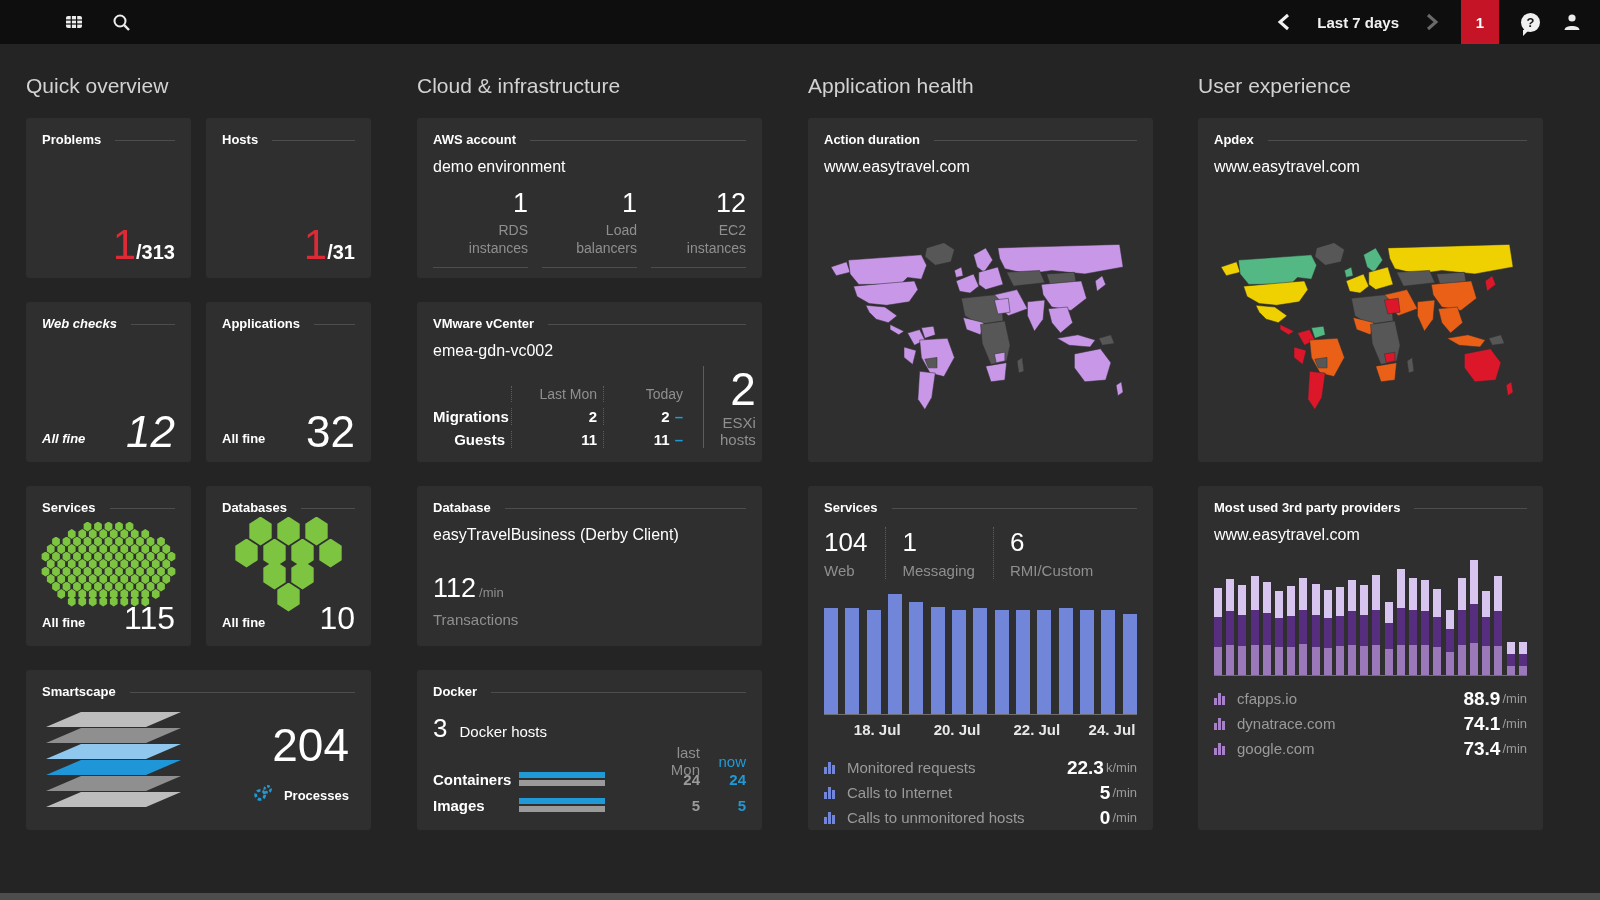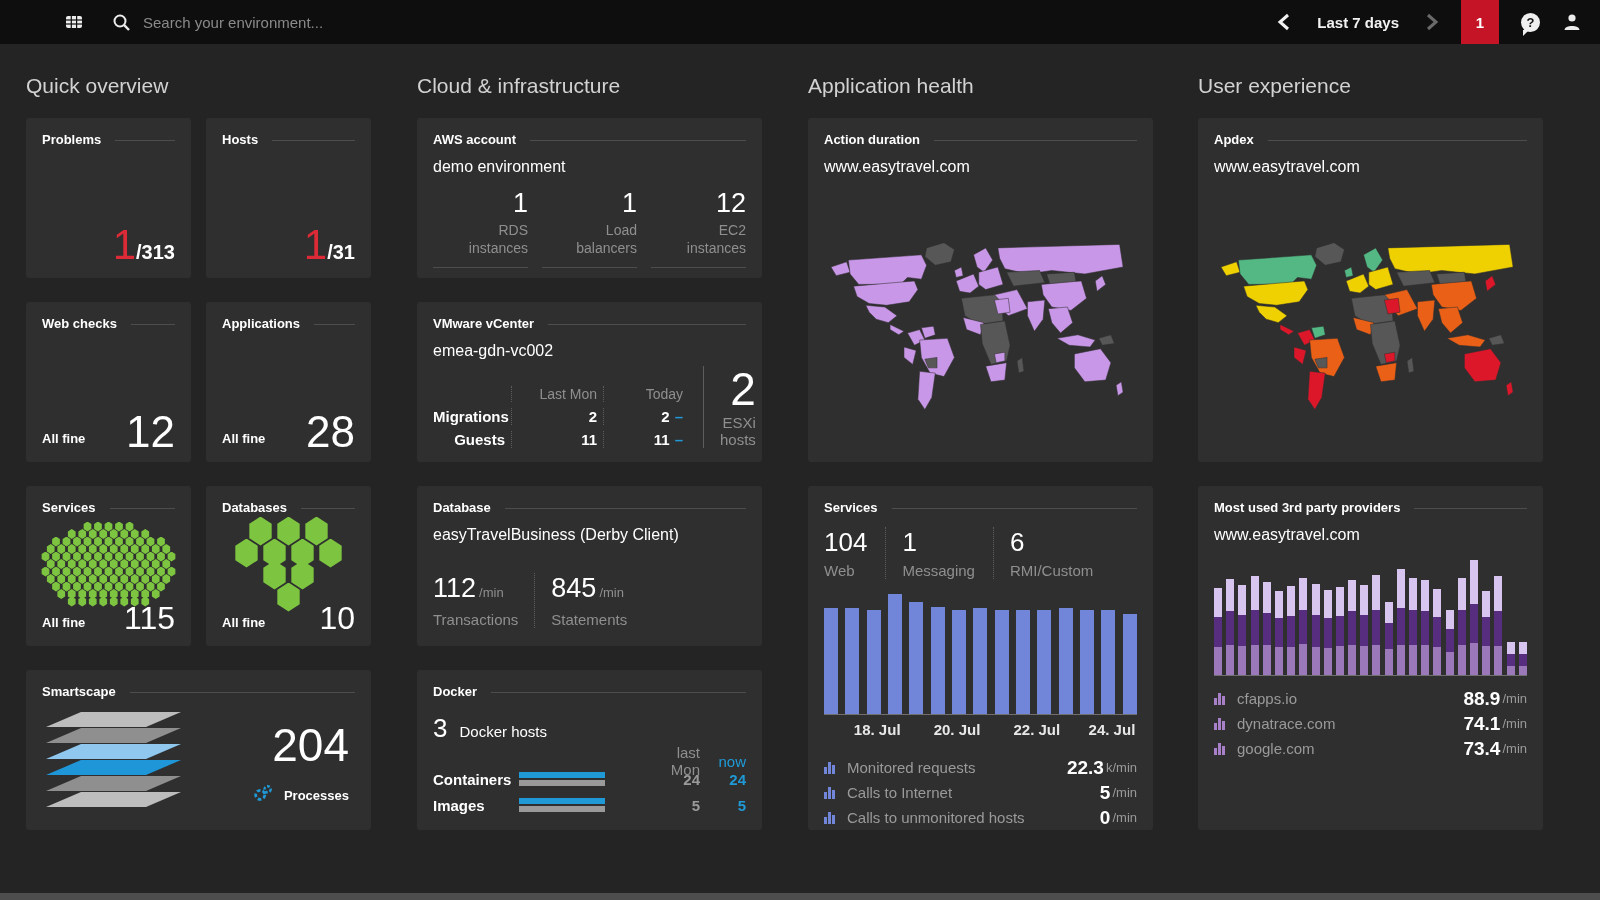--- a/index.html
+++ b/index.html
@@ -145,21 +145,21 @@
   .eqicon.blue span { background:#7186d8; }
   .eqicon.purple span { background:#a87fc9; }
   .eqicon span:nth-child(1){height:7px;} .eqicon span:nth-child(2){height:12px;} .eqicon span:nth-child(3){height:9px;}
   .legend-label { font-size:15px; color:#9a9a9a; }
   .legend-val { margin-left:auto; font-size:19px; font-weight:bold; color:#fff; }
   .legend-unit { font-size:13px; color:#9a9a9a; margin-left:2px; }
 
   
   #tile-problems   { left:26px;   top:118px; width:165px; height:160px; }
   #tile-hosts      { left:206px;  top:118px; width:165px; height:160px; }
-  #tile-webchecks  { left:26px;   top:302px; width:165px; height:160px; }
+  #tile-webchecks  { left:26px;   top:302px; width:165px; height:160px;font-style:italic; }
   #tile-apps       { left:206px;  top:302px; width:165px; height:160px;text-align:right; }
   #tile-services-o { left:26px;   top:486px; width:165px; height:160px; }
   #tile-databases  { left:206px;  top:486px; width:165px; height:160px; }
   #tile-smartscape { left:26px;   top:670px; width:345px; height:160px; }
   #tile-aws        { left:417px;  top:118px; width:345px; height:160px; }
   #tile-vmware     { left:417px;  top:302px; width:345px; height:160px; }
   #tile-database   { left:417px;  top:486px; width:345px; height:160px; }
   #tile-docker     { left:417px;  top:670px; width:345px; height:160px; }
   #tile-action     { left:808px;  top:118px; width:345px; height:344px; }
   #tile-svhealth   { left:808px;  top:486px; width:345px; height:344px; }
@@ -186,21 +186,20 @@
         <line x1="2" y1="12" x2="18" y2="12" stroke="#0e0e0e" stroke-width="1.2"></line>
       </svg>
   </div>
   <div class="search-wrap">
     <span class="tb-icon">
       <svg width="19" height="19" viewBox="0 0 19 19">
           <circle cx="8" cy="8" r="5.5" fill="none" stroke="#ececec" stroke-width="2"></circle>
           <line x1="12.2" y1="12.2" x2="17" y2="17" stroke="#ececec" stroke-width="2.4"></line>
         </svg>
     </span>
-    <input class="search-input" type="text" placeholder="Search your environment..." style="">
   </div>
   <div class="tb-right">
     <span class="tb-icon">
       <svg width="14" height="18" viewBox="0 0 14 18">
           <polyline points="11,2 3,9 11,16" fill="none" stroke="#f2f2f2" stroke-width="3"></polyline>
         </svg>
     </span>
     <span class="time-label">Last 7 days</span>
     <span class="tb-icon">
       <svg width="14" height="18" viewBox="0 0 14 18">
@@ -253,21 +252,21 @@
   <span class="allfine">All fine</span>
   <span class="bigcount">12</span>
 </div>
 
 <div class="tile" id="tile-apps">
   <div class="tile-head">
       <span class="tile-title">Applications</span>
       <span class="tile-rule"></span>
     </div>
   <span class="allfine">All fine</span>
-  <span class="bigcount">28</span>
+  <span class="bigcount">32</span>
 </div>
 
 <div class="tile" id="tile-services-o">
   <div class="tile-head">
       <span class="tile-title">Services</span>
       <span class="tile-rule"></span>
     </div>
   <div class="hexwrap" id="hex-services">
       <div class="hexrow" style="gap: 1.5px;">
         <span class="hex" style="width: 9px; height: 10px; background: rgb(125, 197, 64);"></span>
@@ -519,24 +518,20 @@
 <div class="tile" id="tile-database">
   <div class="tile-head">
       <span class="tile-title">Database</span>
       <span class="tile-rule"></span>
     </div>
   <div class="tile-sub">easyTravelBusiness (Derby Client)</div>
   <div class="db-stats">
     <div class="db-stat">
       <div><span class="db-val">112</span><span class="db-unit">/min</span></div>
       <div class="db-lbl">Transactions</div>
-    </div>
-    <div class="db-stat">
-      <div><span class="db-val">845</span><span class="db-unit">/min</span></div>
-      <div class="db-lbl">Statements</div>
     </div>
   </div>
 </div>
 
 <div class="tile" id="tile-docker">
   <div class="tile-head">
       <span class="tile-title">Docker</span>
       <span class="tile-rule"></span>
     </div>
   <div class="dk-hosts">

